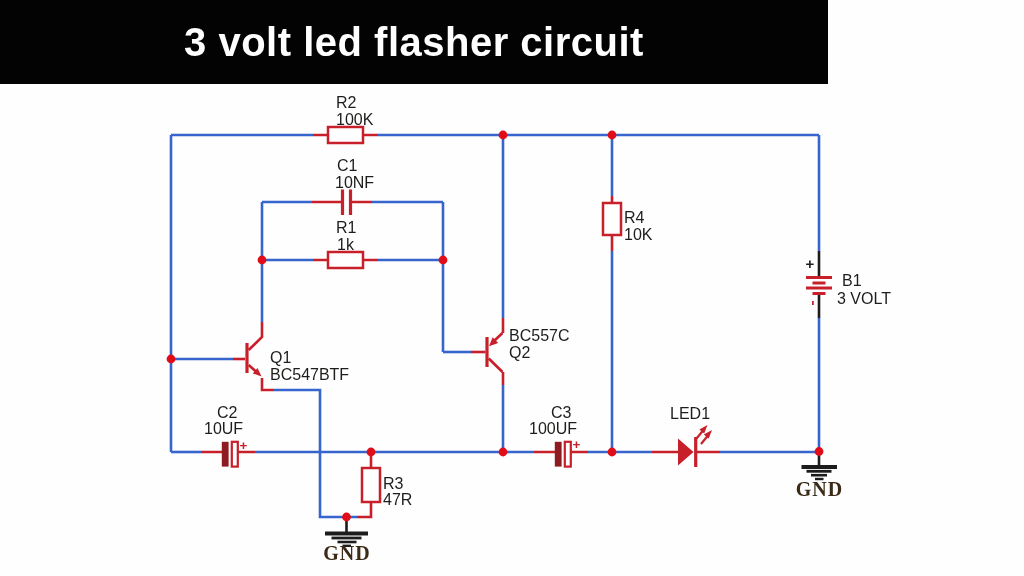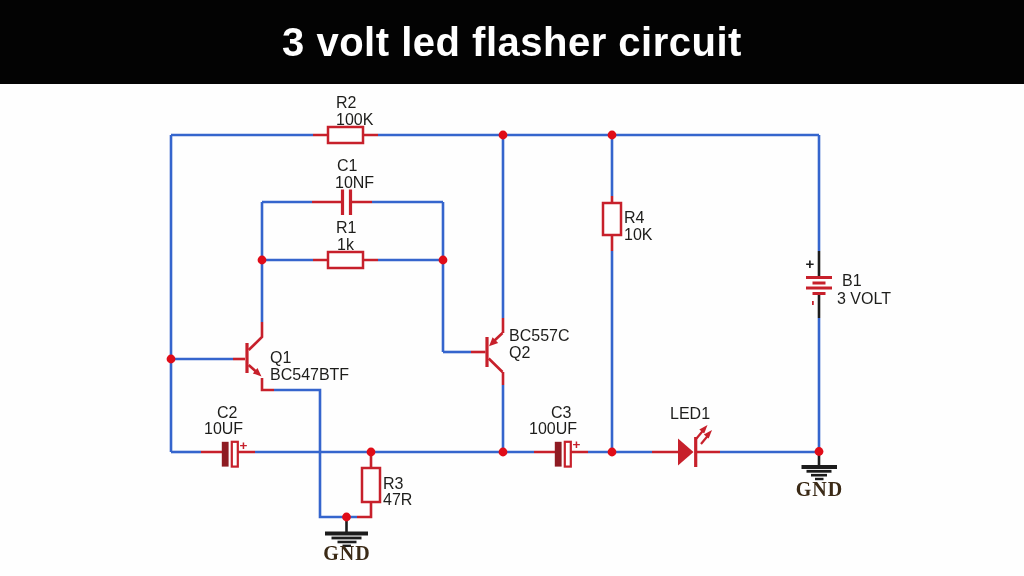--- a/index.html
+++ b/index.html
@@ -2,21 +2,21 @@
 <html style="--header-bg: #030303; --header-text: #ffffff; --canvas-bg: #fefefe; --wire: #3565cd; --component: #c7202b; --component-dark: #8e1b22; --junction: #e00c18; --label: #1d1d1b; --gnd-text: #3b2a16; --schematic-black: #1c1c1c;"><head>
 <meta charset="utf-8">
 <style>
   html,body{margin:0;padding:0;}
   body{
     width:1024px;height:576px;position:relative;overflow:hidden;
     background:var(--canvas-bg,#fefefe);
     font-family:"Liberation Sans", sans-serif;
   }
   .header{
-    position:absolute;left:0;top:0;width:1024px;height:84px;
+    position:absolute;left:0;top:0;width:828px;height:84px;
     background:var(--header-bg,#000);
     display:flex;align-items:center;justify-content:center;
   }
   .header .title{
     color:var(--header-text,#fff);
     font-size:40px;font-weight:700;letter-spacing:.5px;
     font-family:"Liberation Sans", sans-serif;
   }
   .schematic{position:absolute;left:0;top:0;width:1024px;height:576px;}
 

